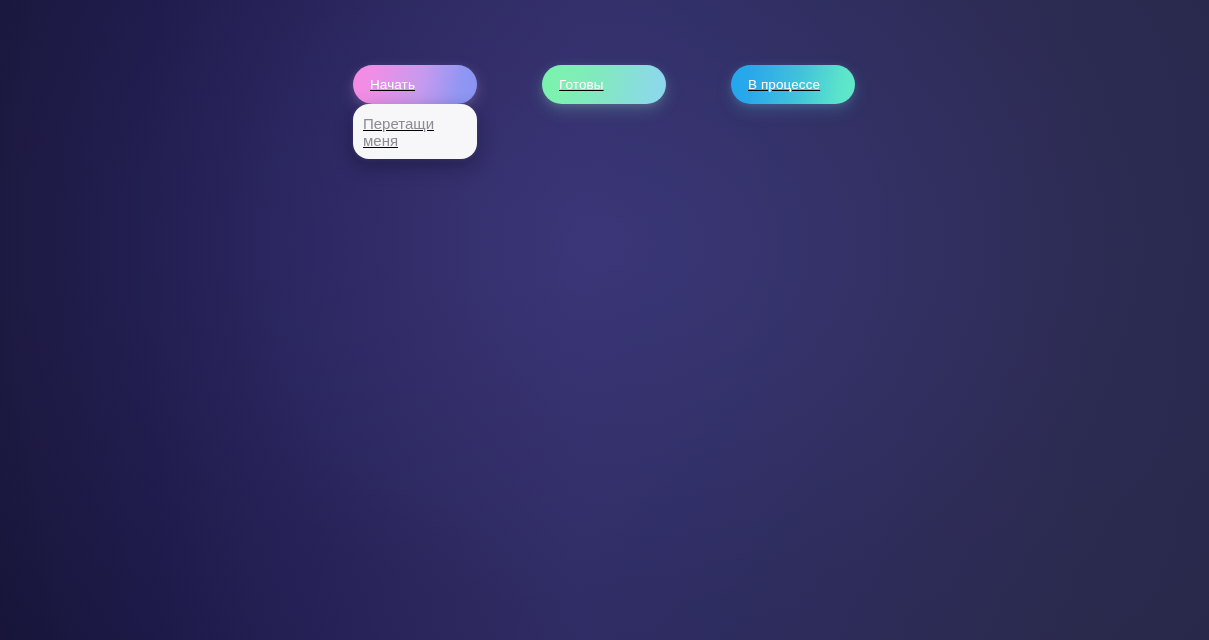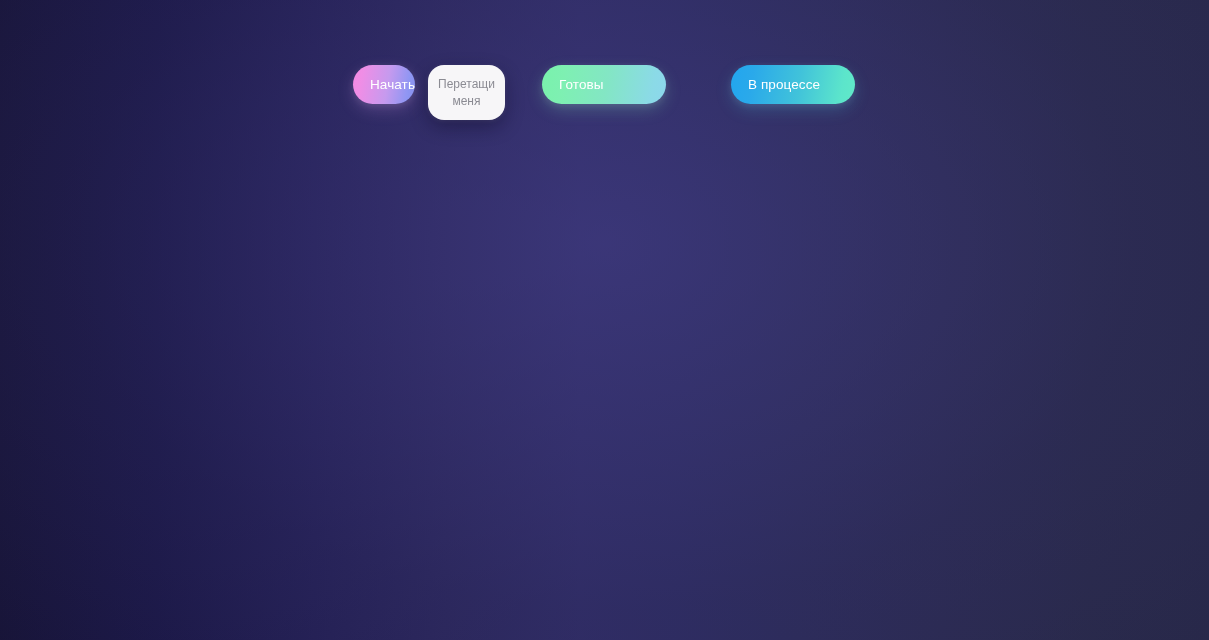--- a/index.html
+++ b/index.html
@@ -40,22 +40,22 @@
     left: 353px;
     top: 65px;
     display: flex;
     gap: 65px;
     align-items: flex-start;
   }
 
   .column {
     width: 124px;
     display: flex;
-    flex-direction: row;
-    gap: 13px;
+    flex-direction: column;
+    text-decoration: underline;
   }
 
   .col-header {
     width: 124px;
     height: 39px;
     border-radius: 20px;
     display: flex;
     align-items: center;
     box-sizing: border-box;
     padding-left: 17px;
@@ -81,25 +81,25 @@
   }
 
   .card {
     width: 124px;
     min-height: 55px;
     border-radius: 16px;
     background: #f7f6f8;
     display: flex;
     align-items: center;
     justify-content: center;
-    text-align: center;
+    text-align: left;
     box-sizing: border-box;
     padding: 8px 10px;
     color: #8b8b93;
-    font-size: 12px;
+    font-size: 15px;
     line-height: 17px;
     box-shadow: 0 7px 18px rgba(12,9,38,0.42), 0 1px 4px rgba(255,255,255,0.12);
     cursor: grab;
     user-select: none;
   }
 
   .card-text { display: block; }
 </style>
 </head>
 <body>

